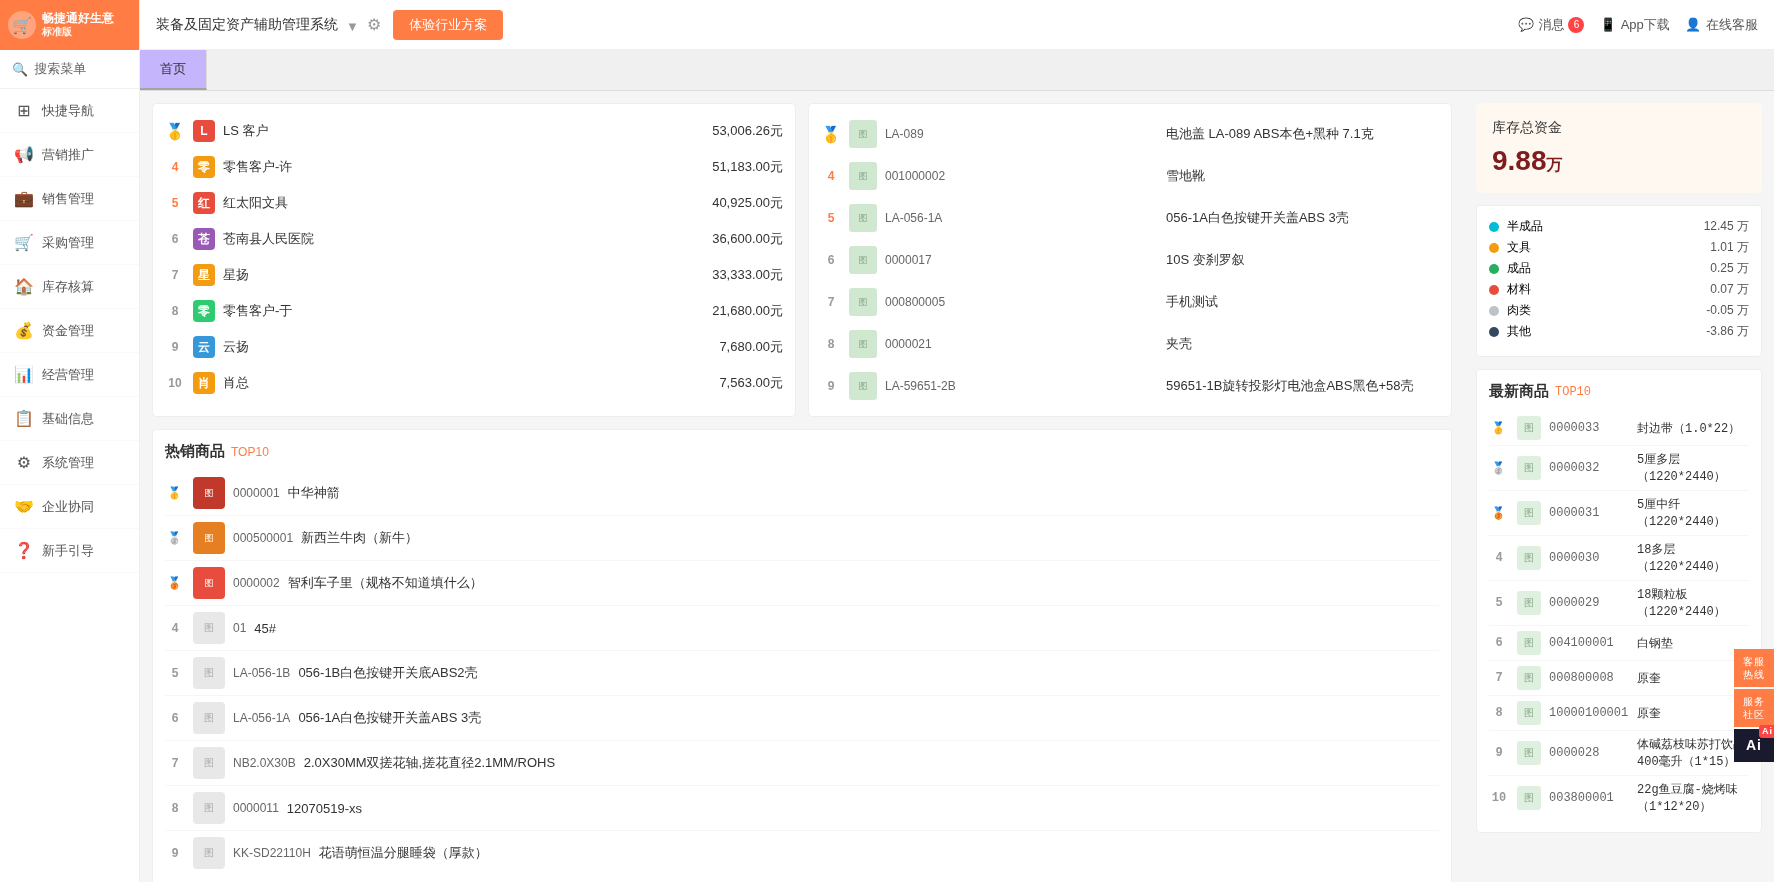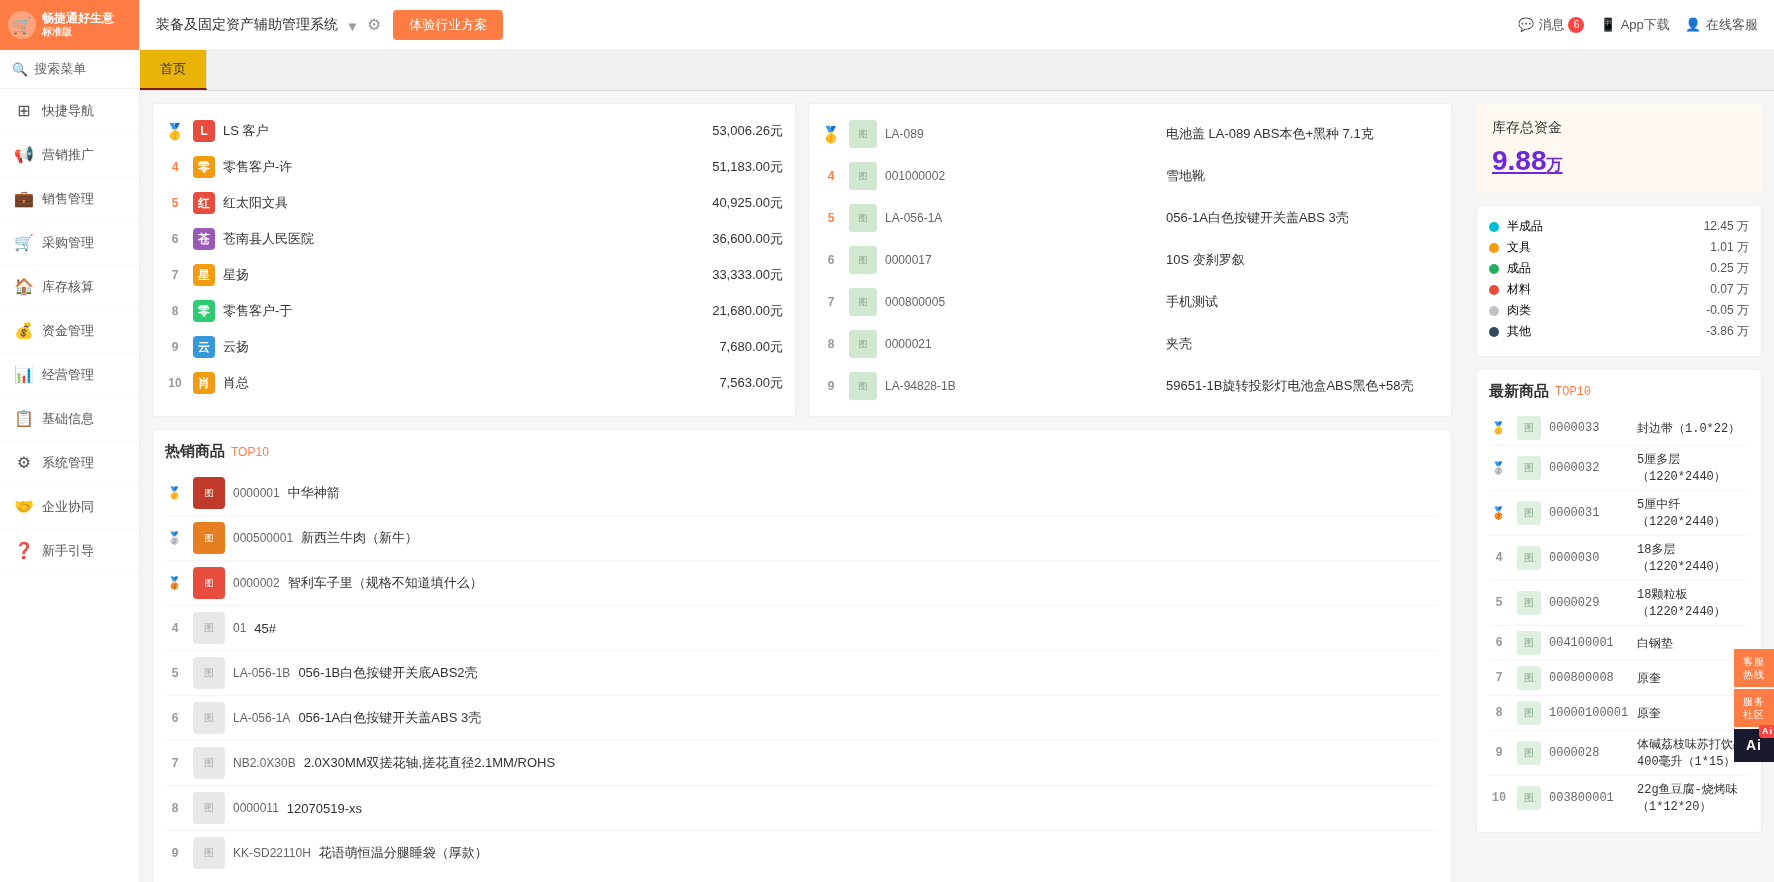--- a/index.html
+++ b/index.html
@@ -100,23 +100,23 @@
       border-bottom: 1px solid #ddd;
     }
     .tab-item {
       padding: 10px 20px;
       cursor: pointer;
       font-size: 13px;
       color: #555;
       border-right: 1px solid #ddd;
     }
     .tab-item.active {
-      background: #eab308;
+      background: #c4b5fd;
       color: #333;
-      border-bottom: 2px solid #7f1d1d;
+      border-bottom: 2px solid #a3a3a3;
     }
 
     
     .content {
       flex: 1;
       display: flex;
       overflow: hidden;
       background: #f5f5f5;
     }
 
@@ -180,21 +180,21 @@
       gap: 12px;
     }
 
     .inventory-card {
       background: #fff8f0;
       border-radius: 6px;
       padding: 16px;
       text-align: left;
     }
     .inventory-title { font-size: 14px; color: #333; margin-bottom: 8px; }
-    .inventory-value { font-size: 28px; font-weight: bold; color: #6d28d9; text-decoration: underline; }
+    .inventory-value { font-size: 28px; font-weight: bold; color: #7f1d1d; }
     .inventory-unit { font-size: 16px; }
 
     
     .donut-section {
       background: #fff;
       border-radius: 4px;
       padding: 12px;
       border: 1px solid #eee;
     }
     .donut-container {
@@ -556,21 +556,21 @@
             </div>
             <div class="ranking-item">
               <span class="rank-num">8</span>
               <div class="thumb-gray">图</div>
               <span class="rank-name" style="color:#666;font-size:12px;">0000021</span>
               <span class="rank-name">夹壳</span>
             </div>
             <div class="ranking-item">
               <span class="rank-num">9</span>
               <div class="thumb-gray">图</div>
-              <span class="rank-name" style="color:#666;font-size:12px;">LA-94828-1B</span>
+              <span class="rank-name" style="color:#666;font-size:12px;">LA-59651-2B</span>
               <span class="rank-name">59651-1B旋转投影灯电池盒ABS黑色+58壳</span>
             </div>
           </div>
         </div>
       </div>
 
       <div class="hot-products-section">
         <div class="section-title">
           <span>热销商品</span>
           <span class="top-badge">TOP10</span>

